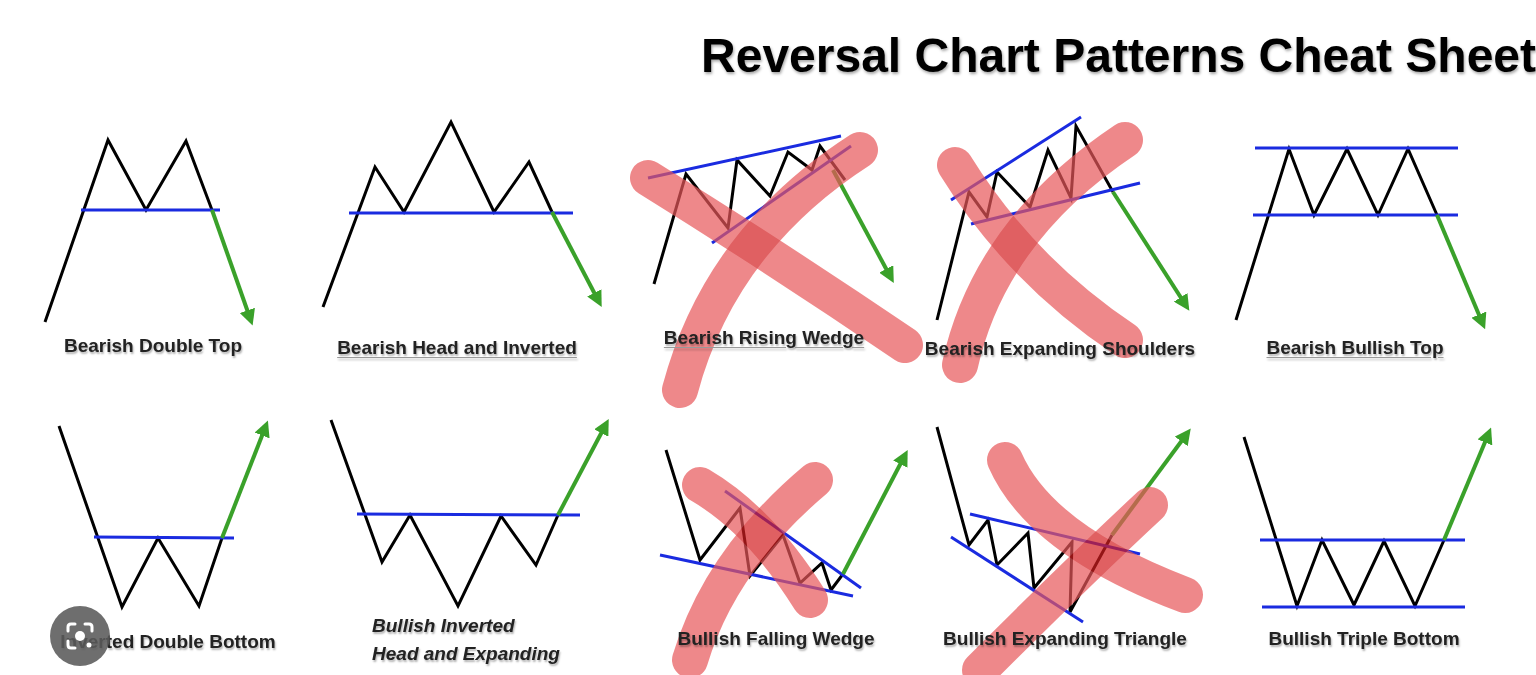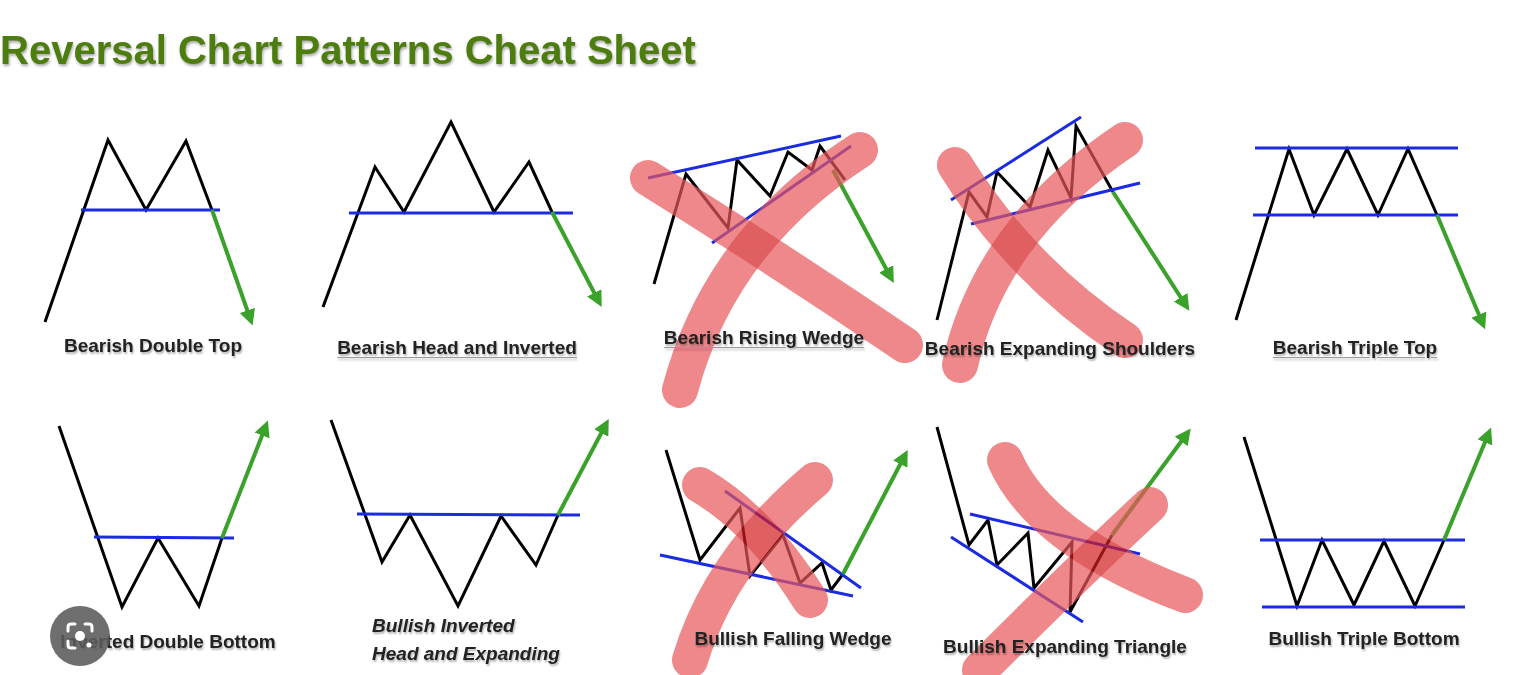--- a/index.html
+++ b/index.html
@@ -1,19 +1,19 @@
 <!DOCTYPE html>
 <html><head>
   <meta charset="utf-8">
   <style>
     html, body { margin: 0; padding: 0; background: #ffffff; }
     body { width: 1536px; height: 675px; position: relative; overflow: hidden;
            font-family: "Liberation Sans", sans-serif; }
-    .title { position: absolute; left: 0; right: 0; top: 28px; text-align: left;
-             font-size: 40px; font-weight: bold; color: #4d7c0f;
+    .title { position: absolute; left: 0; right: 0; top: 28px; text-align: right;
+             font-size: 48px; font-weight: bold; color: #000000;
              text-shadow: 1px 2px 3px rgba(0,0,0,0.35); letter-spacing: 0px; }
     svg.canvas { position: absolute; left: 0; top: 0; }
     .label { position: absolute; font-size: 19px; font-weight: bold; color: #222;
              text-shadow: 1px 2px 2px rgba(0,0,0,0.3); white-space: nowrap;
              transform: translateX(-50%); text-align: left; line-height: 28px; }
     .label.ul { text-decoration: underline; text-decoration-color: #999; text-underline-offset: 3px; }
     .lens-btn { position: absolute; left: 50px; top: 606px; width: 60px; height: 60px;
                 border-radius: 50%; background: rgba(90,90,90,0.88); cursor: pointer;
                 display: flex; align-items: center; justify-content: center; }
   </style>
@@ -102,28 +102,28 @@
         <line x1="1444" y1="540" x2="1488" y2="435" stroke="#3aa12a" stroke-width="4" marker-end="url(#arrowhead)"></line>
       </g>
     </g>
 </svg>
 
 <div id="labels">
     <div class="label" style="left: 153px; top: 332px;">Bearish Double Top</div>
     <div class="label ul" style="left: 457px; top: 334px;">Bearish Head and Inverted</div>
     <div class="label ul" style="left: 764px; top: 324px;">Bearish Rising Wedge</div>
     <div class="label" style="left: 1060px; top: 335px;">Bearish Expanding Shoulders</div>
-    <div class="label ul" style="left: 1355px; top: 334px;">Bearish Triple Top</div>
+    <div class="label ul" style="left: 1355px; top: 334px;">Bearish Bullish Top</div>
     <div class="label" style="left: 168px; top: 628px;">Inverted Double Bottom</div>
     <div class="label" style="left: 466px; top: 612px; font-style: italic;">
       <div>Bullish Inverted</div>
       <div>Head and Expanding</div>
     </div>
-    <div class="label" style="left: 793px; top: 625px;">Bullish Falling Wedge</div>
-    <div class="label" style="left: 1065px; top: 625px; margin-top: 8px;">Bullish Expanding Triangle</div>
+    <div class="label" style="left: 776px; top: 625px;">Bullish Falling Wedge</div>
+    <div class="label" style="left: 1065px; top: 625px;">Bullish Expanding Triangle</div>
     <div class="label" style="left: 1364px; top: 625px;">Bullish Triple Bottom</div>
   </div>
 
 <div class="lens-btn">
   <svg width="30" height="30" viewBox="0 0 30 30">
     <path d="M3 10 V6 Q3 3 6 3 H10" stroke="#fff" stroke-width="3" fill="none" stroke-linecap="round"></path>
     <path d="M20 3 H24 Q27 3 27 6 V10" stroke="#fff" stroke-width="3" fill="none" stroke-linecap="round"></path>
     <path d="M3 20 V24 Q3 27 6 27 H10" stroke="#fff" stroke-width="3" fill="none" stroke-linecap="round"></path>
     <circle cx="15" cy="15" r="5" fill="#fff"></circle>
     <circle cx="24" cy="24" r="2.5" fill="#fff"></circle>

